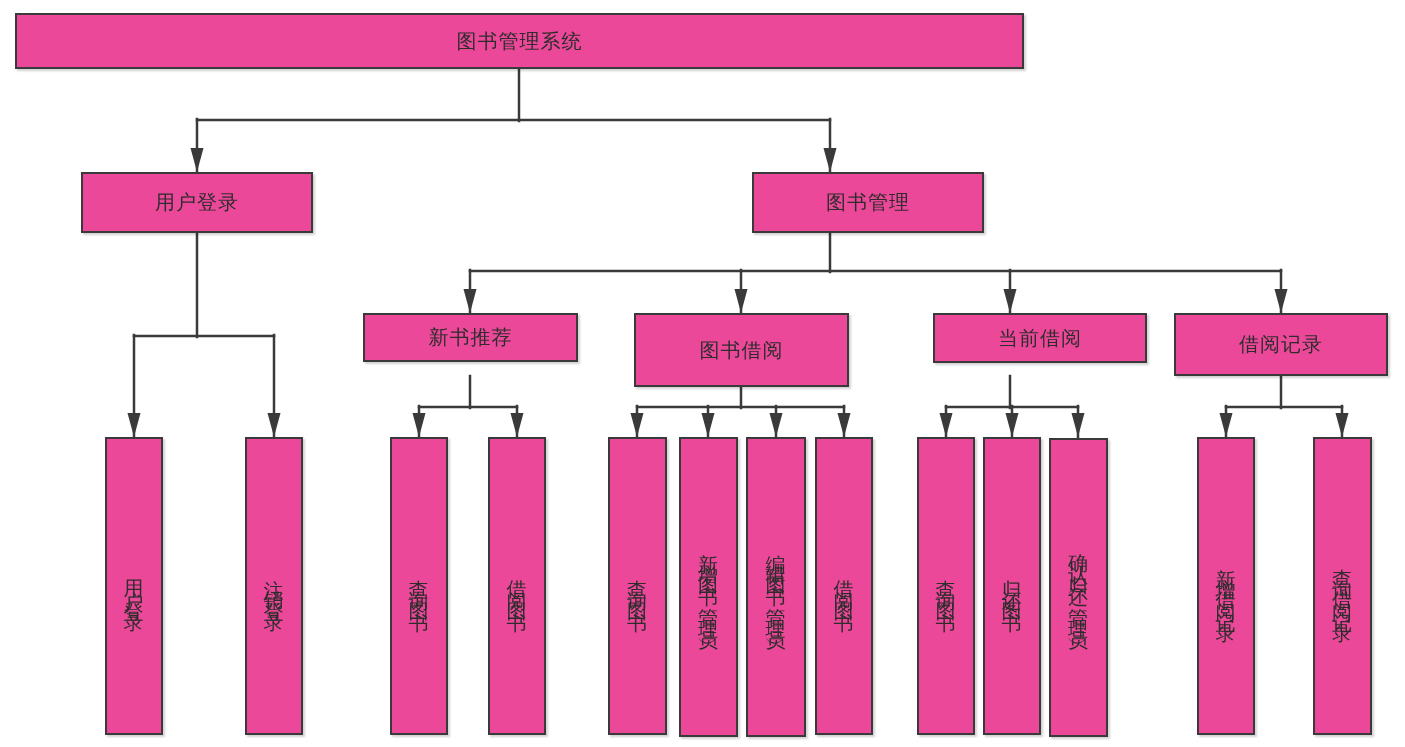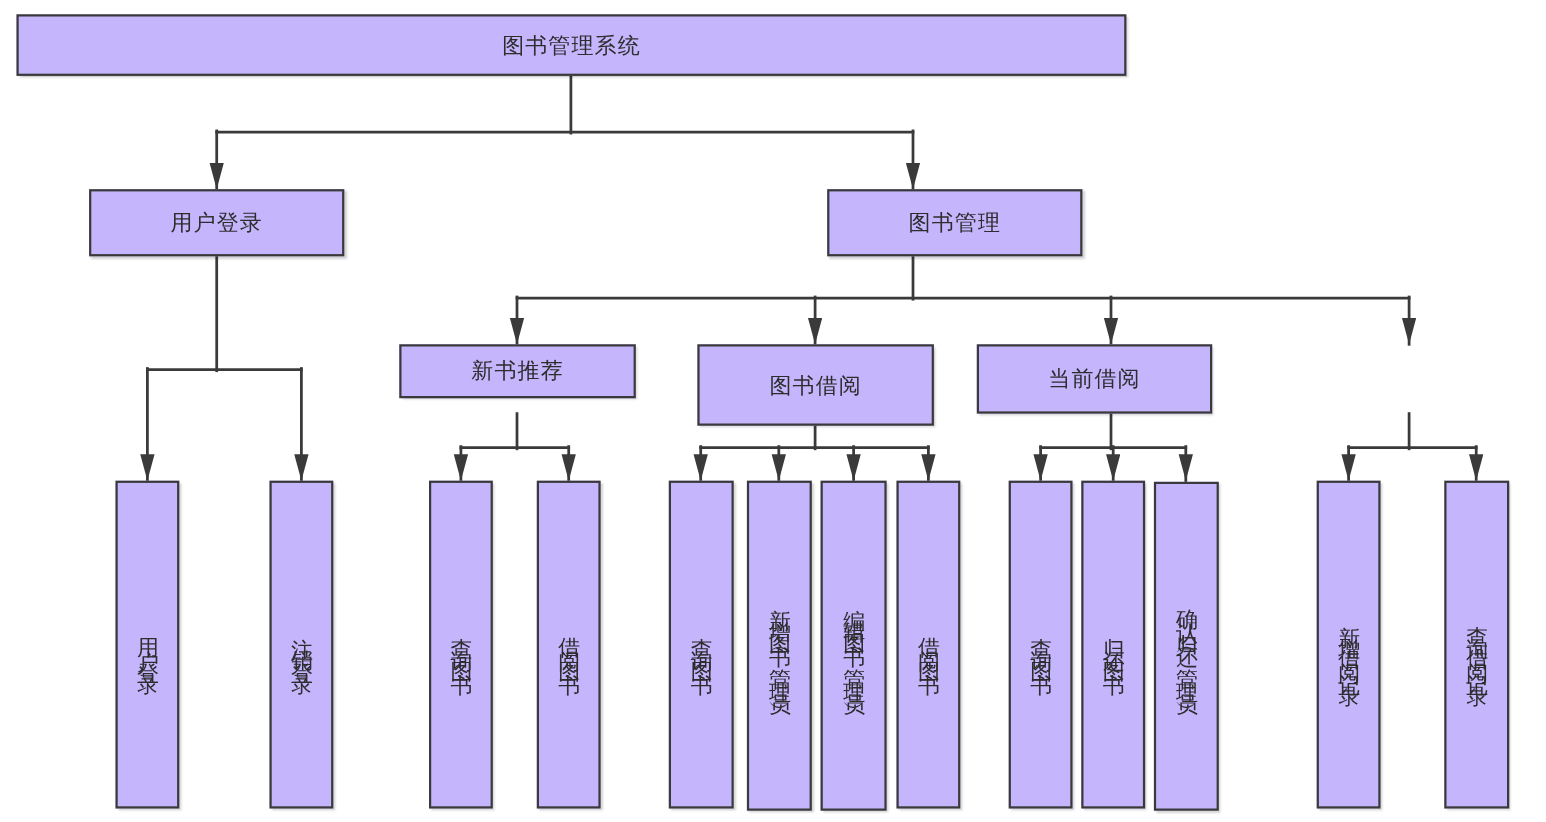--- a/index.html
+++ b/index.html
@@ -7,21 +7,21 @@
     position:relative;
     width:1405px;height:747px;
     background:#ffffff;
     font-family:"Liberation Sans","DejaVu Sans",sans-serif;
     overflow:hidden;
   }
   .connectors{position:absolute;left:0;top:0;width:1405px;height:747px;}
   .box{
     position:absolute;
     box-sizing:border-box;
-    background:#c4b5fd;
+    background:#ec4899;
     border:2px solid #3a3a3a;
     box-shadow:2px 2px 2px rgba(0,0,0,0.18);
     display:flex;align-items:center;justify-content:center;
     color:#2d2d2d;
   }
   .h-box{font-size:20px;letter-spacing:1px;white-space:nowrap;}
   .v-box .vtext{
     writing-mode:vertical-rl;
     text-orientation:mixed;
     font-size:20px;
@@ -104,22 +104,25 @@
   <div class="box h-box" style="left:752px;top:172px;width:232px;height:61px">
     <span>图书管理</span>
   </div>
 
   <div class="box h-box" style="left:363px;top:313px;width:215px;height:49px">
     <span>新书推荐</span>
   </div>
   <div class="box h-box" style="left:634px;top:313px;width:215px;height:74px">
     <span>图书借阅</span>
   </div>
-  <div class="box h-box" style="left:888px;top:313px;width:214px;height:63px">
+  <div class="box h-box" style="left:933px;top:313px;width:214px;height:50px">
     <span>当前借阅</span>
+  </div>
+  <div class="box h-box" style="left:1174px;top:313px;width:214px;height:63px">
+    <span>借阅记录</span>
   </div>
 
   <div class="box v-box" style="left:105px;top:437px;width:58px;height:298px">
     <span class="vtext">用户登录</span>
   </div>
   <div class="box v-box" style="left:245px;top:437px;width:58px;height:298px">
     <span class="vtext">注销登录</span>
   </div>
 
   <div class="box v-box" style="left:390px;top:437px;width:58px;height:298px">

